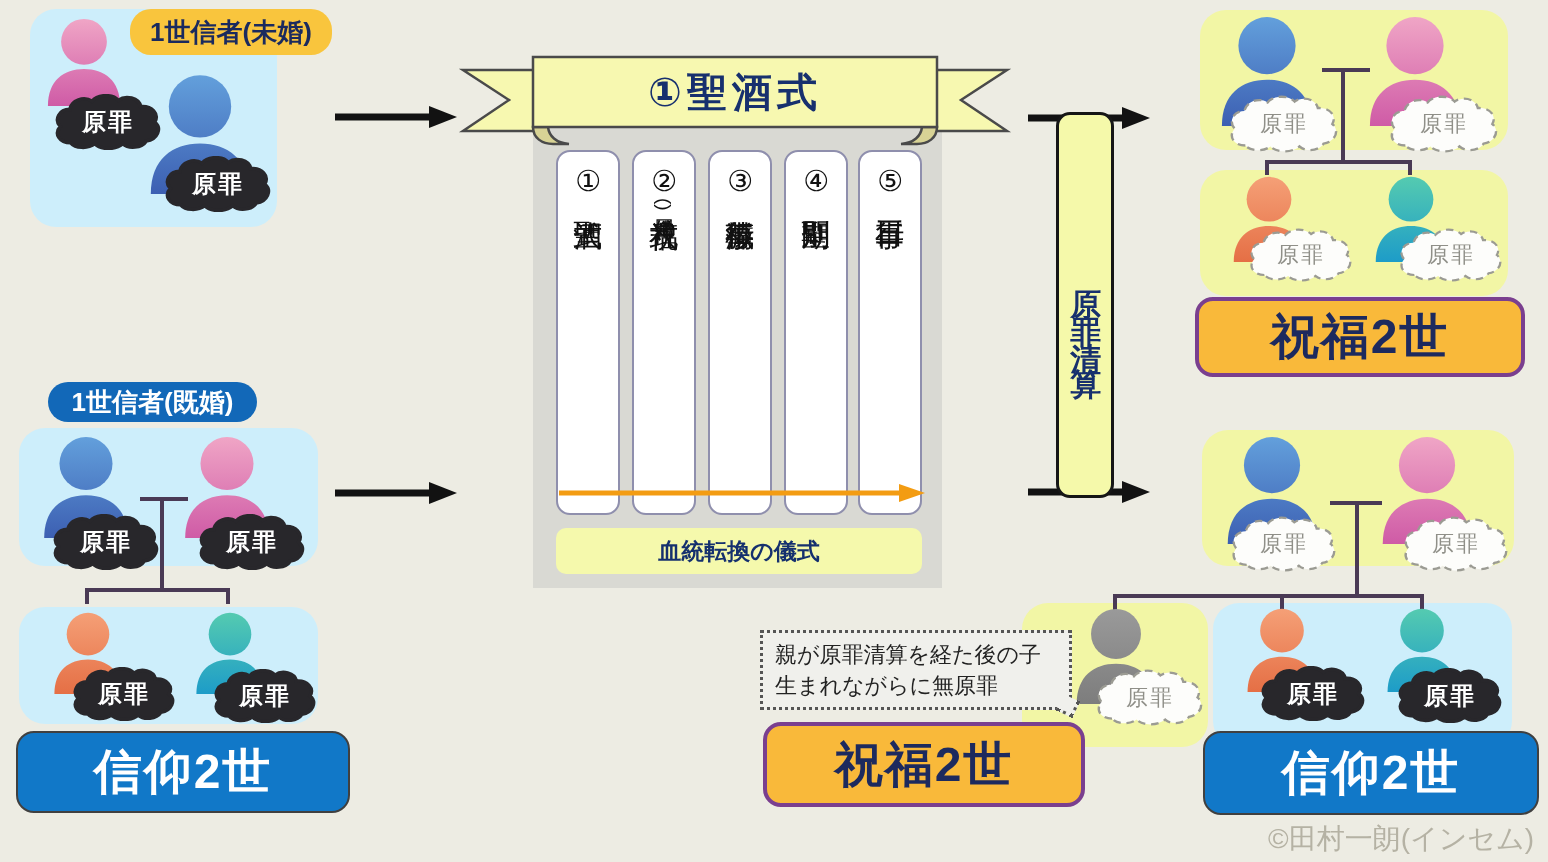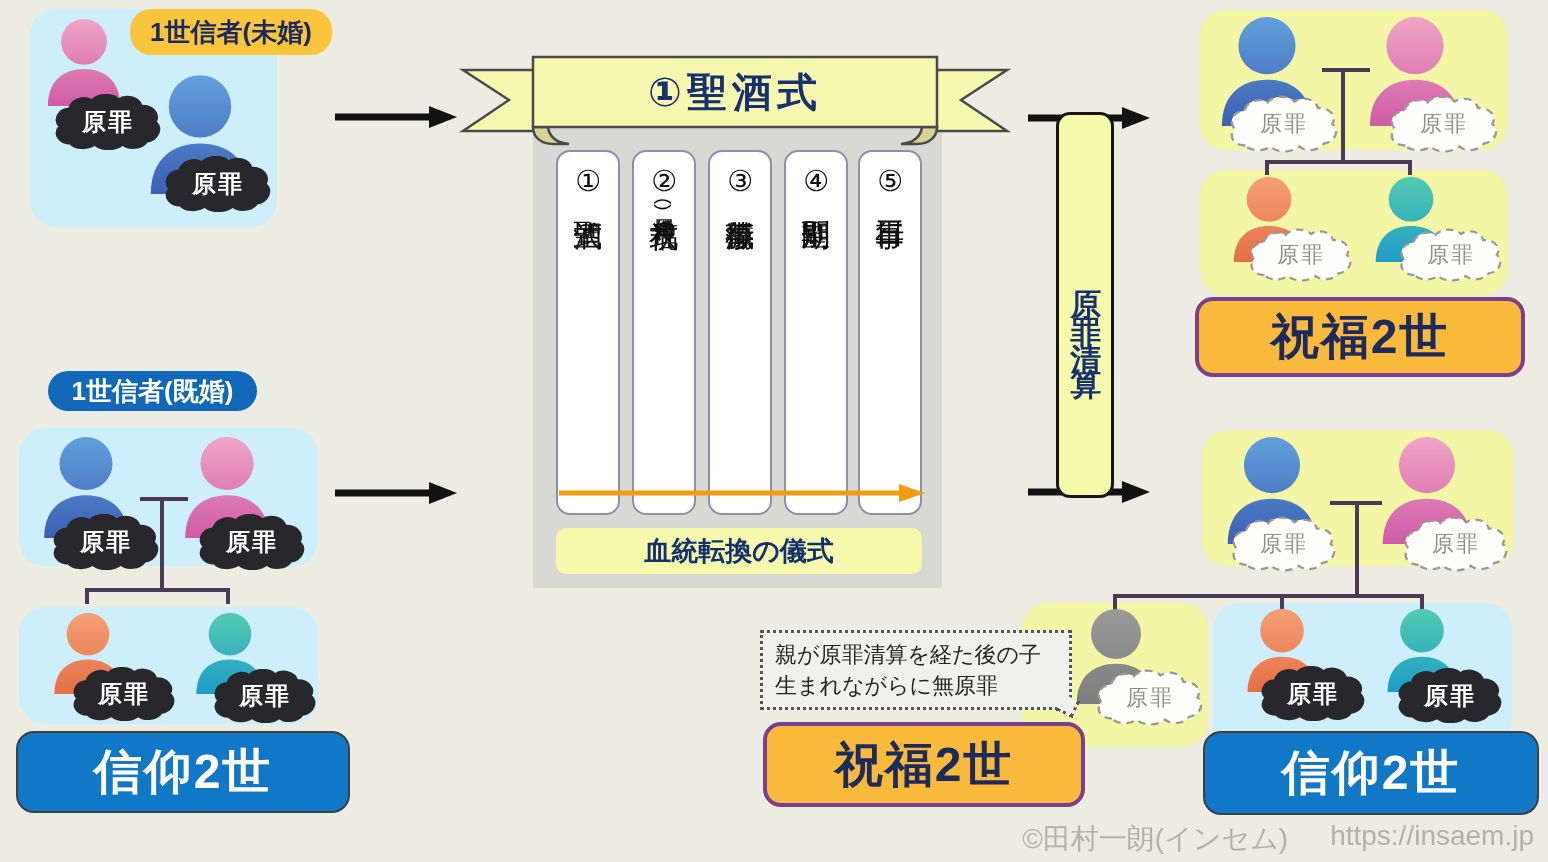--- a/index.html
+++ b/index.html
@@ -35,21 +35,21 @@
   .cloud.white use{fill:#fdfdfb;stroke:#9b9b93;stroke-width:2.5;stroke-dasharray:8 6}
   .cloud.white .cloud-text{color:#8f8f88;font-size:22px}
   
   .panel{position:absolute;left:533px;top:120px;width:409px;height:468px;background:#d9d9d3;z-index:0}
   .step{position:absolute;top:150px;width:64px;height:365px;background:#fff;border:2px solid #8f8fad;
         border-radius:14px;z-index:2;display:flex;justify-content:center;padding-top:12px;box-sizing:border-box}
   .vtext{writing-mode:vertical-rl;text-orientation:mixed;color:#111;line-height:1.05}
   .step .t{font-size:29px}
   .step .s{font-size:19px}
   .ritual{position:absolute;left:556px;top:528px;width:366px;height:46px;background:#f5f9ac;border-radius:10px;
-          display:flex;align-items:center;justify-content:center;font-size:27px;font-weight:bold;color:#15306e;z-index:2}
+          display:flex;align-items:center;justify-content:center;font-size:23px;font-weight:bold;color:#15306e;z-index:2}
   
   .banner-text{position:absolute;left:533px;top:57px;width:404px;height:70px;display:flex;align-items:center;
                justify-content:center;font-size:40px;font-weight:bold;color:#17306e;letter-spacing:5px;z-index:6}
   
   .vpill{position:absolute;left:1056px;top:112px;width:58px;height:386px;background:#f5f9aa;border:3px solid #161616;
          border-radius:14px;z-index:4;display:flex;align-items:center;justify-content:center;box-sizing:border-box}
   .pill-t{font-size:31px;font-weight:bold;color:#17306e;letter-spacing:26px;margin-bottom:-26px}
   
   .bubble{position:absolute;left:760px;top:630px;width:312px;height:80px;background:#f0f0ec;border:3px dotted #555;
           box-sizing:border-box;z-index:6;padding:7px 12px;font-size:22px;line-height:1.4;color:#222}
@@ -113,21 +113,21 @@
   <div class="cloud black" style="left:162px;top:156px;width:112px;height:56px">
     <svg viewBox="0 0 120 62" preserveAspectRatio="none">
         <use href="#cloud-shape"></use>
       </svg>
     <span class="cloud-text">原罪</span>
   </div>
   <div class="tag tag-yellow" style="left:130px;top:9px;width:202px;height:46px">
     <span>1世信者(未婚)</span>
   </div>
 
-  <div class="tag tag-blue" style="left:48px;top:371px;width:209px;height:40px">
+  <div class="tag tag-blue" style="left:48px;top:382px;width:209px;height:40px">
     <span>1世信者(既婚)</span>
   </div>
   <div class="fam-box fam-blue" style="left:19px;top:428px;width:299px;height:138px"></div>
   <div class="fam-box fam-blue" style="left:19px;top:607px;width:299px;height:117px"></div>
   <div class="fline" style="left:140px;top:497px;width:48px;height:3.5px"></div>
   <div class="fline" style="left:160px;top:497px;width:3.5px;height:92px"></div>
   <div class="fline" style="left:85px;top:588px;width:144px;height:3.5px"></div>
   <div class="fline" style="left:85px;top:588px;width:3.5px;height:16px"></div>
   <div class="fline" style="left:226px;top:588px;width:3.5px;height:16px"></div>
   <svg class="person" style="left:35px;top:436px;width:102px;height:102px" viewBox="0 0 100 100">
@@ -337,16 +337,15 @@
   <div class="bubble">
     <div>親が原罪清算を経た後の子</div>
     <div>生まれながらに無原罪</div>
   </div>
   <div class="big-label big-orange" style="left:763px;top:722px;width:322px;height:85px">
     <span>祝福2世</span>
   </div>
 
   <div class="footer">
     <span>©田村一朗(インセム)</span>
-    <span>https://insaem.jp</span>
   </div>
 
 </div>
 
 </body></html>

